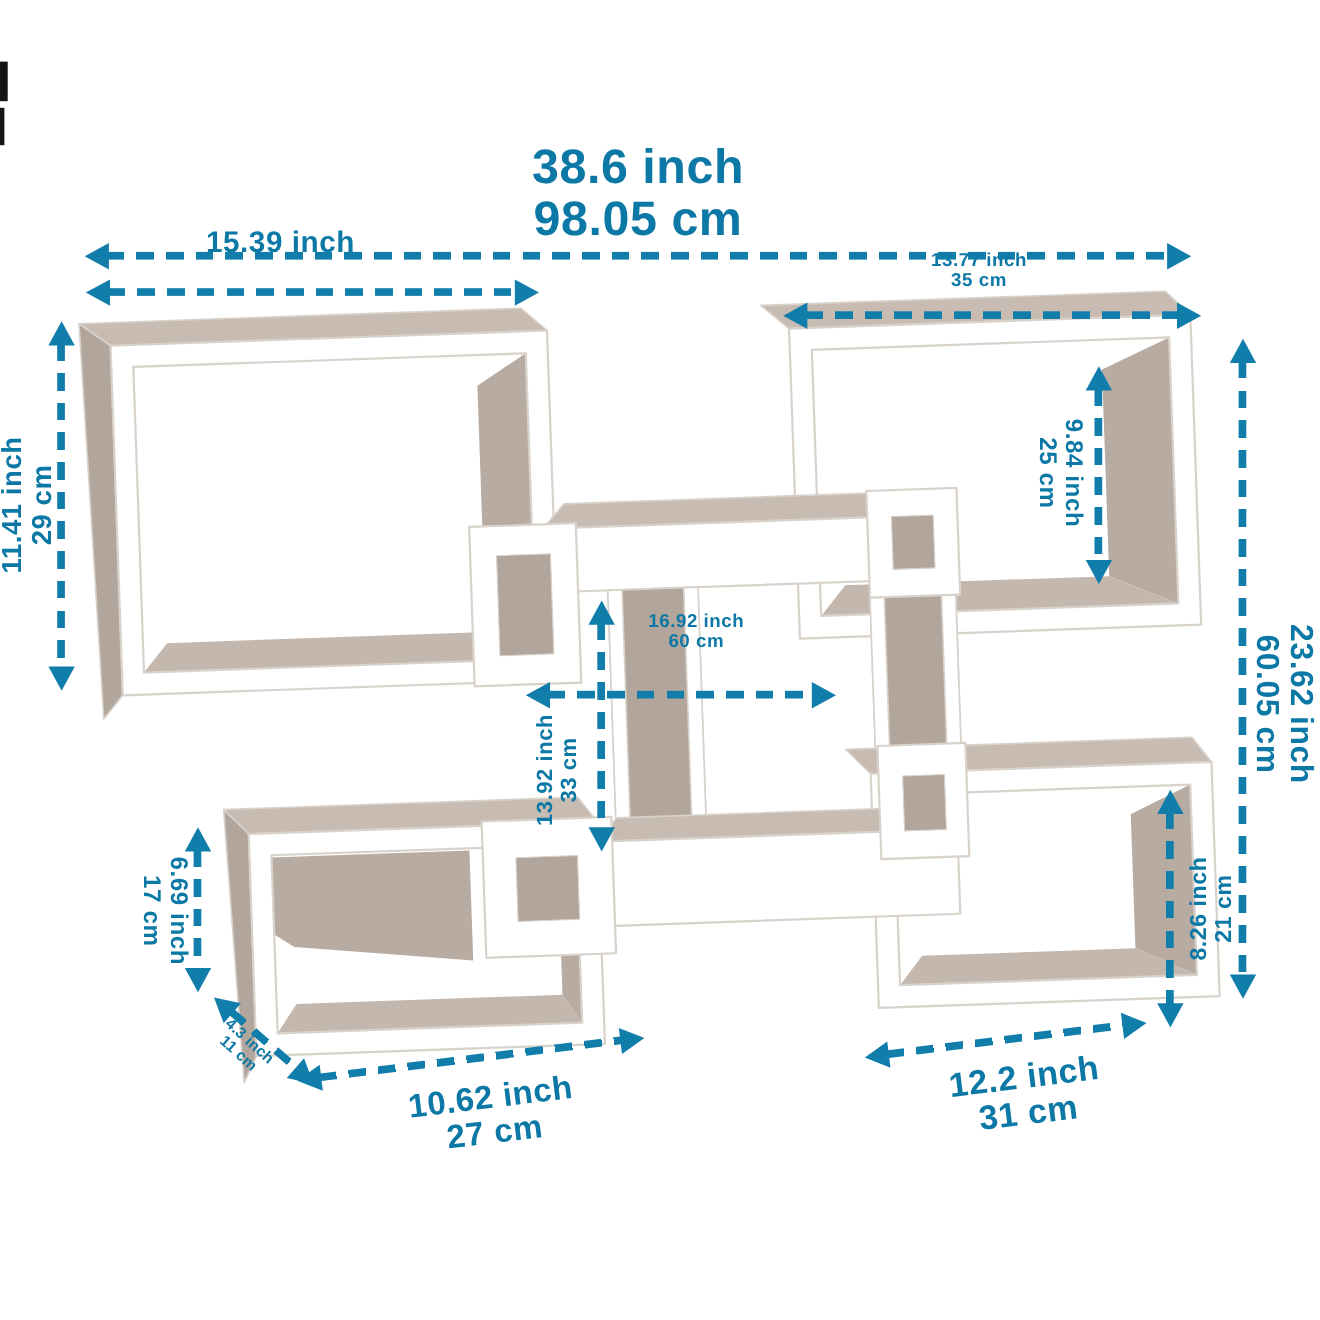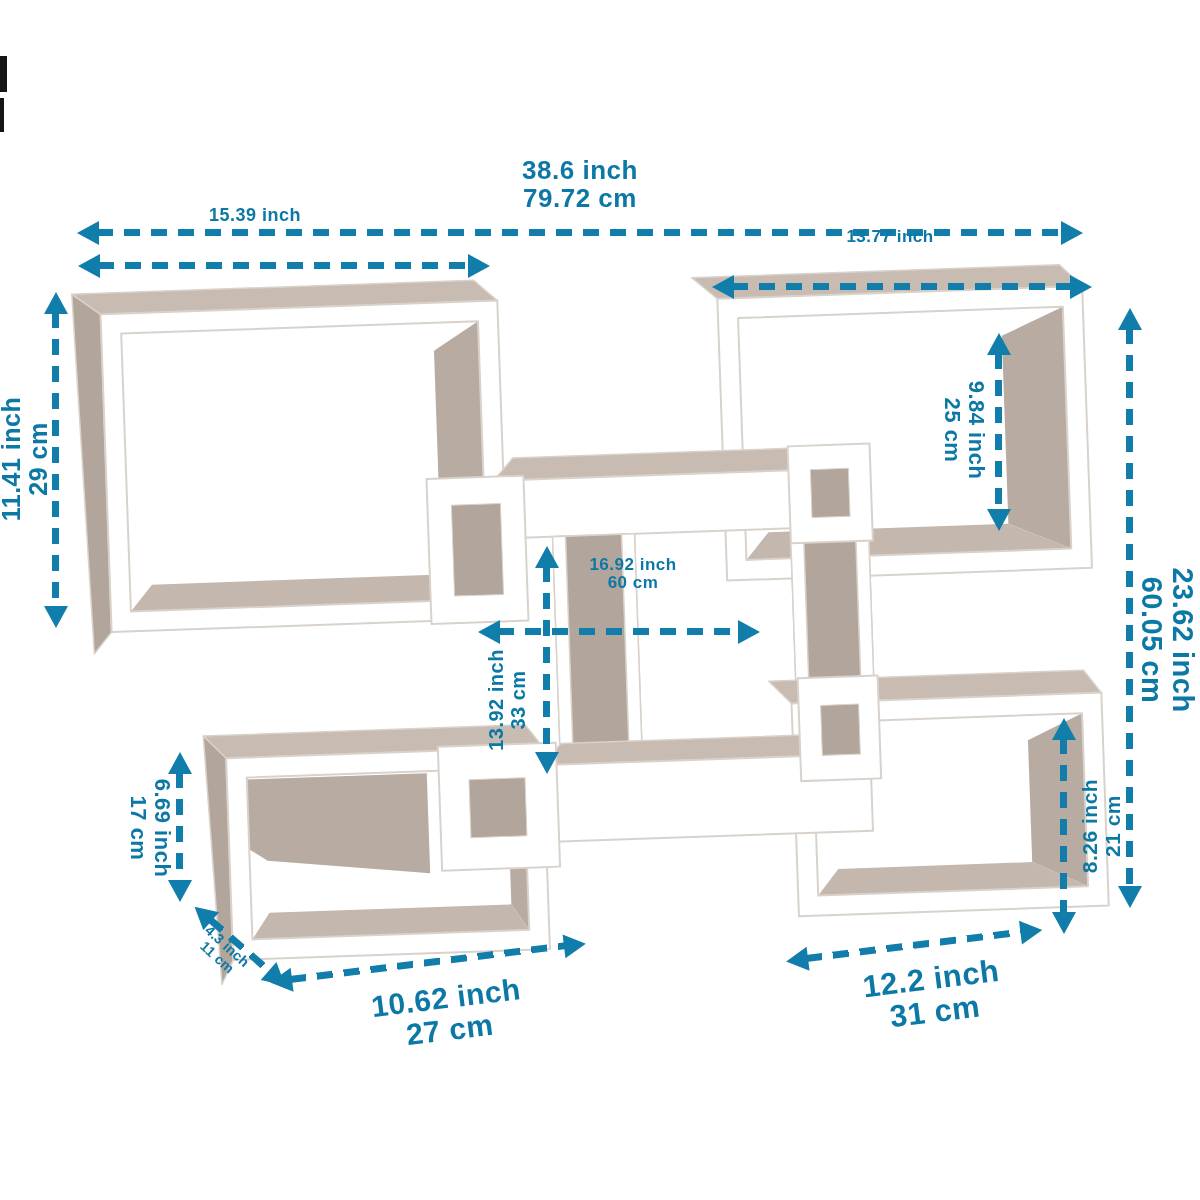--- a/index.html
+++ b/index.html
@@ -116,31 +116,32 @@
   <div class="dim dim-v" style="left:995px;top:353px;height:158px"></div>
   <div class="dim dim-v" style="left:1126px;top:328px;height:560px"></div>
   <div class="dim dim-h" style="left:498px;top:628px;width:242px"></div>
   <div class="dim dim-v" style="left:543px;top:566px;height:188px"></div>
   <div class="dim dim-v" style="left:176px;top:772px;height:110px"></div>
   <div class="dim dim-h" style="left:210px;top:916px;width:80px;transform:rotate(41deg);transform-origin:left center"></div>
   <div class="dim dim-h" style="left:290px;top:976px;width:278px;transform:rotate(-7deg);transform-origin:left center"></div>
   <div class="dim dim-h" style="left:806px;top:955px;width:218px;transform:rotate(-7deg);transform-origin:left center"></div>
   <div class="dim dim-v" style="left:1060px;top:738px;height:176px"></div>
 
-  <div class="dlabel" style="left:380px;top:156px;width:400px;font-size:26px">
+  <div class="dlabel" style="left:380px;top:128px;width:400px;font-size:44px">
     <span>38.6 inch</span>
-    <span>79.72 cm</span>
+    <span>98.05 cm</span>
   </div>
 
-  <div class="dlabel" style="left:105px;top:206px;width:300px;font-size:18px;line-height:1.05">
+  <div class="dlabel" style="left:105px;top:206px;width:300px;font-size:27px;line-height:1.05">
     <span>15.39 inch</span>
   </div>
 
   <div class="dlabel" style="left:740px;top:228px;width:300px;font-size:17px;line-height:1.05">
     <span>13.77 inch</span>
+    <span>35 cm</span>
   </div>
 
   <div class="dlabel" style="left:-60px;top:430px;width:170px;height:58px;font-size:25px;transform:rotate(-90deg)">
     <span>11.41 inch</span>
     <span>29 cm</span>
   </div>
 
   <div class="dlabel" style="left:884px;top:404px;width:160px;height:52px;font-size:22px;transform:rotate(90deg)">
     <span>9.84 inch</span>
     <span>25 cm</span>

